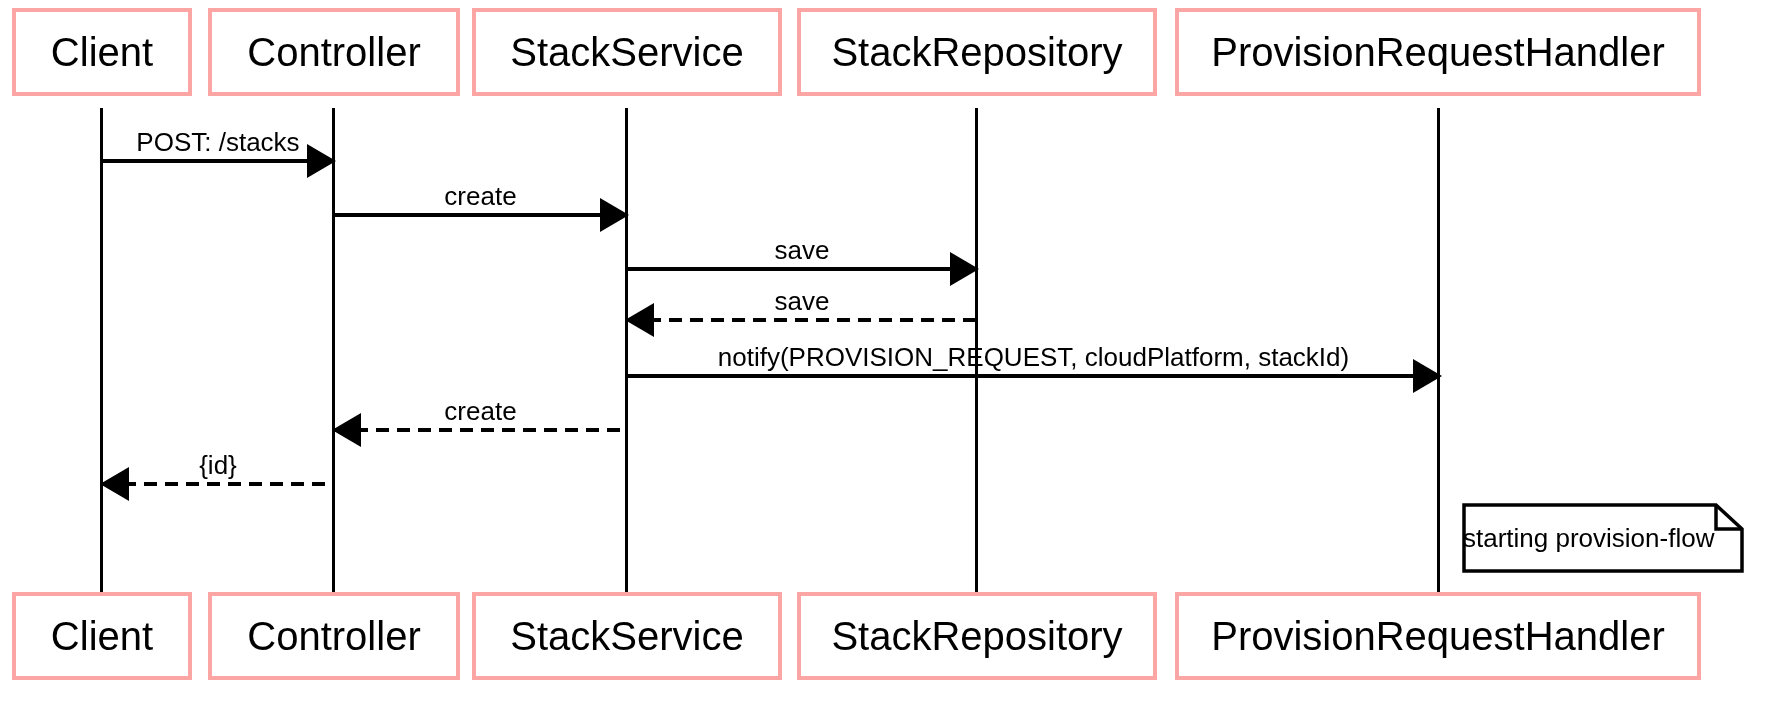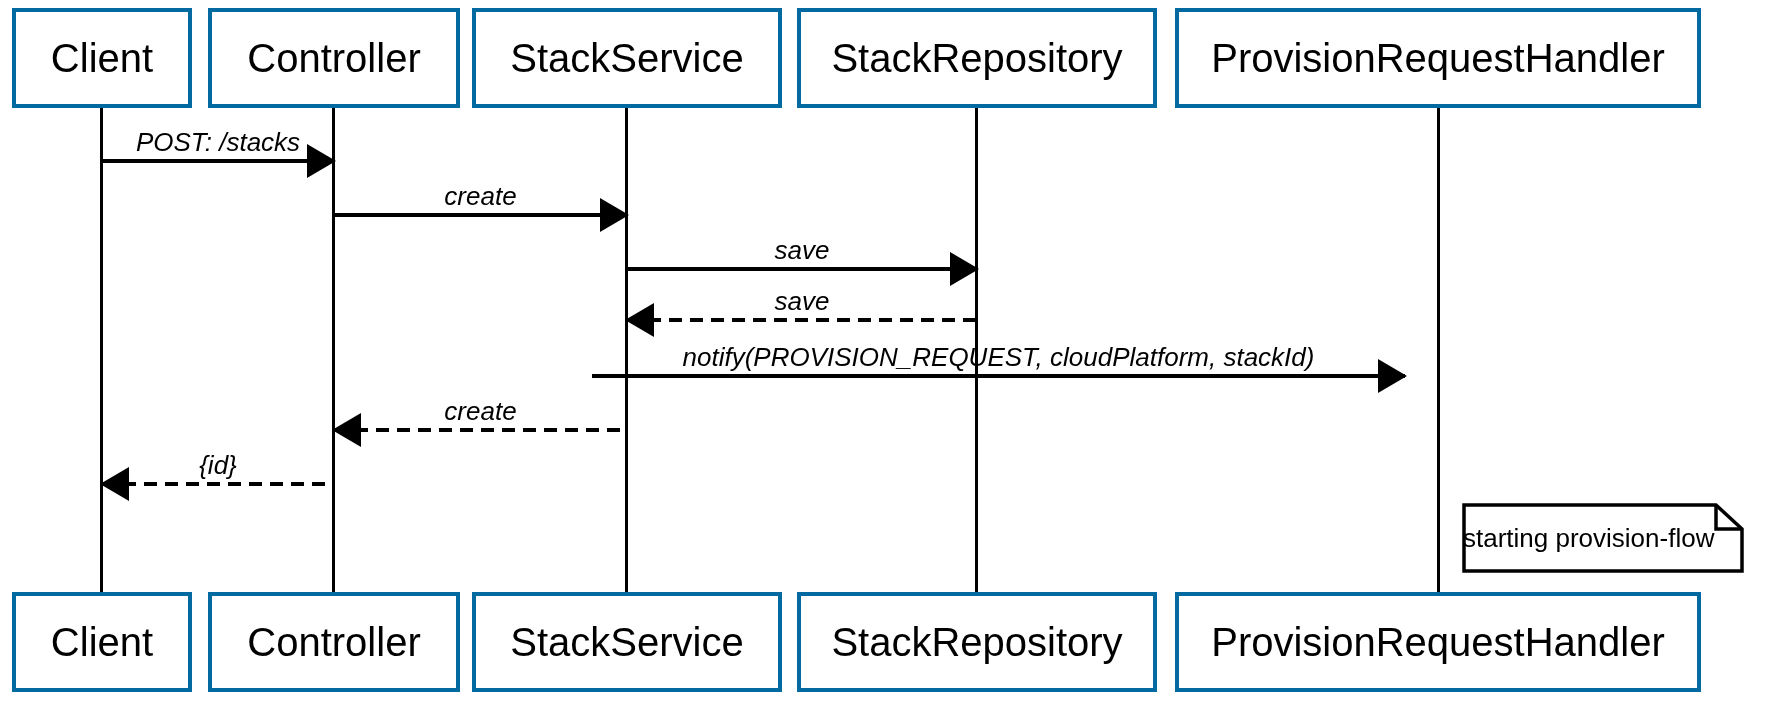--- a/index.html
+++ b/index.html
@@ -2,34 +2,34 @@
 <html><head>
 <meta charset="utf-8">
 <style>
   html, body { margin:0; padding:0; background:#ffffff; }
   .canvas {
     position:relative; width:1768px; height:708px; background:#ffffff;
     font-family:"Liberation Sans", sans-serif; color:#000; overflow:hidden;
   }
   
   .pbox {
-    position:absolute; height:100px; box-sizing:border-box;
-    border:4px solid #0369a1; background:#fff;
+    position:absolute; height:88px; box-sizing:border-box;
+    border:4px solid #fca5a5; background:#fff;
     display:flex; align-items:center; justify-content:center;
     font-size:40px; line-height:1; white-space:nowrap;
   }
   .row-top .pbox { top:8px; }
   .row-bottom .pbox { top:592px; }
   
   .lifeline { position:absolute; top:108px; height:484px; width:3px; background:#000; }
   
   .msg { position:absolute; height:38px; }
   .msg-label {
     position:absolute; left:0; right:0; bottom:6px; text-align:center;
-    font-size:26px; line-height:30px; white-space:nowrap;font-style:italic;
+    font-size:26px; line-height:30px; white-space:nowrap;
   }
   .msg-line { position:absolute; left:0; right:0; bottom:0; height:4px; }
   .solid  .msg-line { background:#000; }
   .dashed .msg-line { background:repeating-linear-gradient(to right,#000 0 13px,transparent 13px 21px); }
   .msg-arrow {
     position:absolute; width:0; height:0; bottom:-15px;
     border-top:17px solid transparent; border-bottom:17px solid transparent;
   }
   .dir-right .msg-arrow { right:-2px; border-left:29px solid #000; }
   .dir-left  .msg-arrow { left:-2px;  border-right:29px solid #000; }
@@ -78,21 +78,21 @@
     <div class="msg-line"></div>
     <div class="msg-arrow"></div>
   </div>
 
   <div class="msg dashed dir-left" style="left:627px; top:284px; width:350px;">
     <div class="msg-label">save</div>
     <div class="msg-line"></div>
     <div class="msg-arrow"></div>
   </div>
 
-  <div class="msg solid dir-right" style="left:592px; top:340px; width:813px;">
+  <div class="msg solid dir-right" style="left:627px; top:340px; width:813px;">
     <div class="msg-label">notify(PROVISION_REQUEST, cloudPlatform, stackId)</div>
     <div class="msg-line"></div>
     <div class="msg-arrow"></div>
   </div>
 
   <div class="msg dashed dir-left" style="left:334px; top:394px; width:293px;">
     <div class="msg-label">create</div>
     <div class="msg-line"></div>
     <div class="msg-arrow"></div>
   </div>

